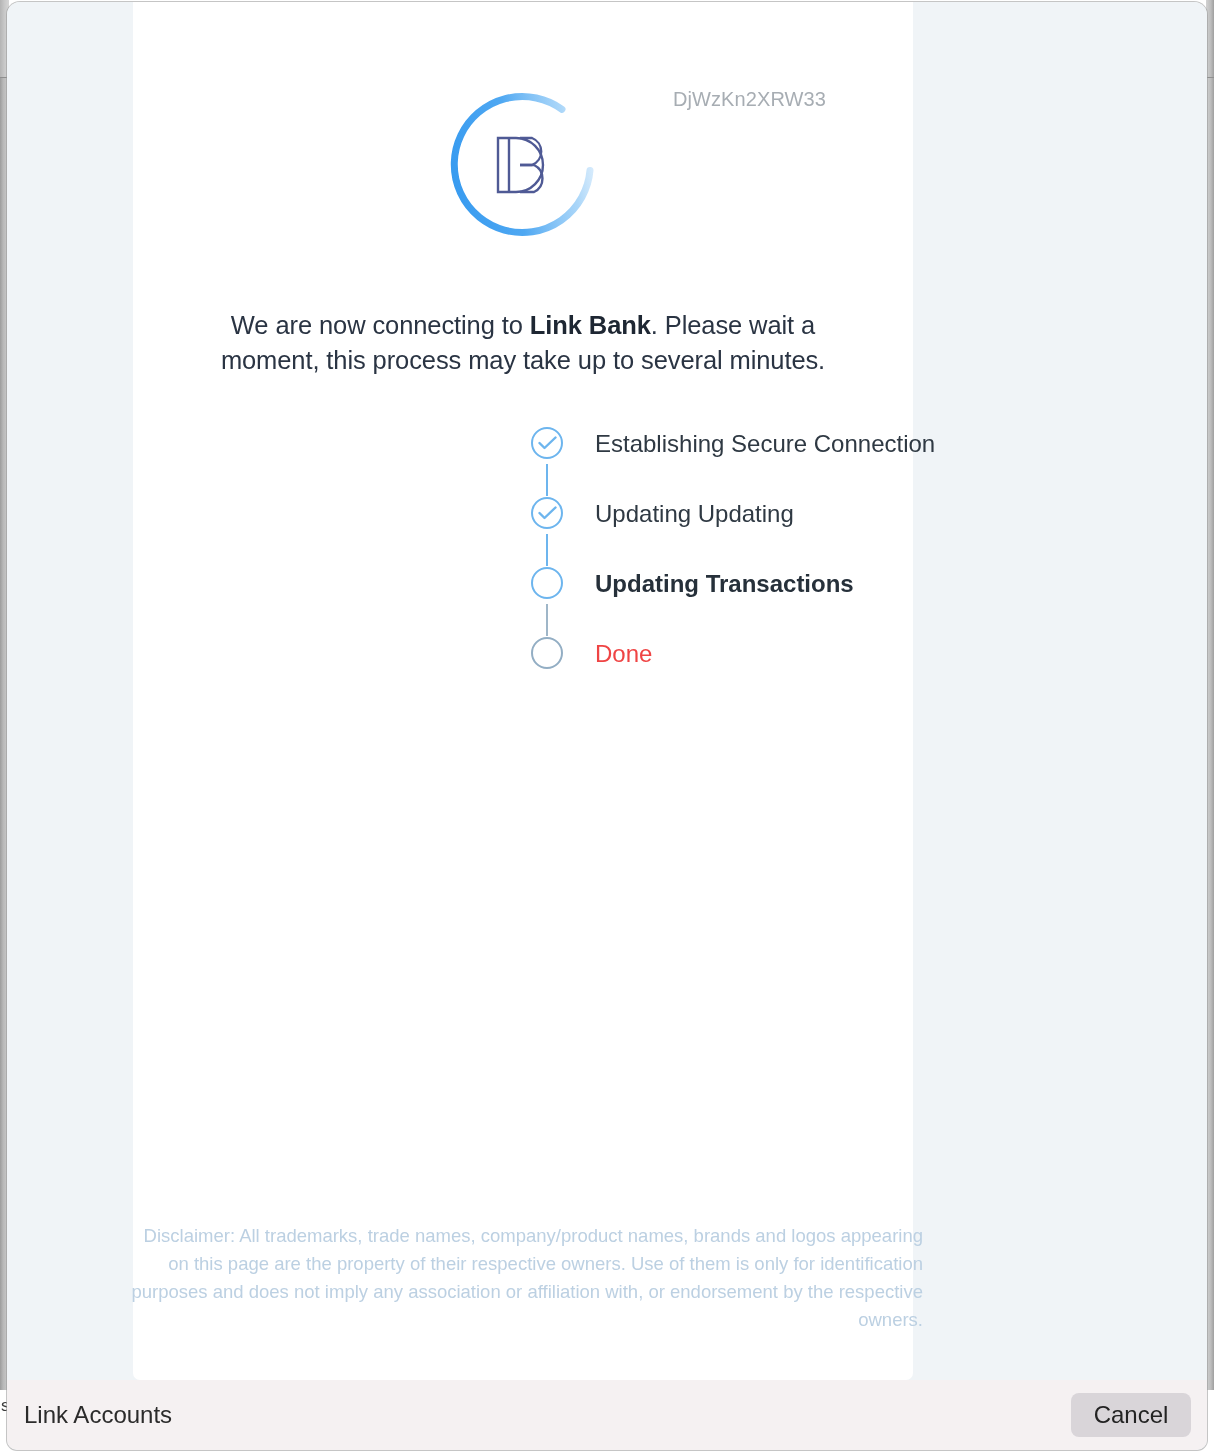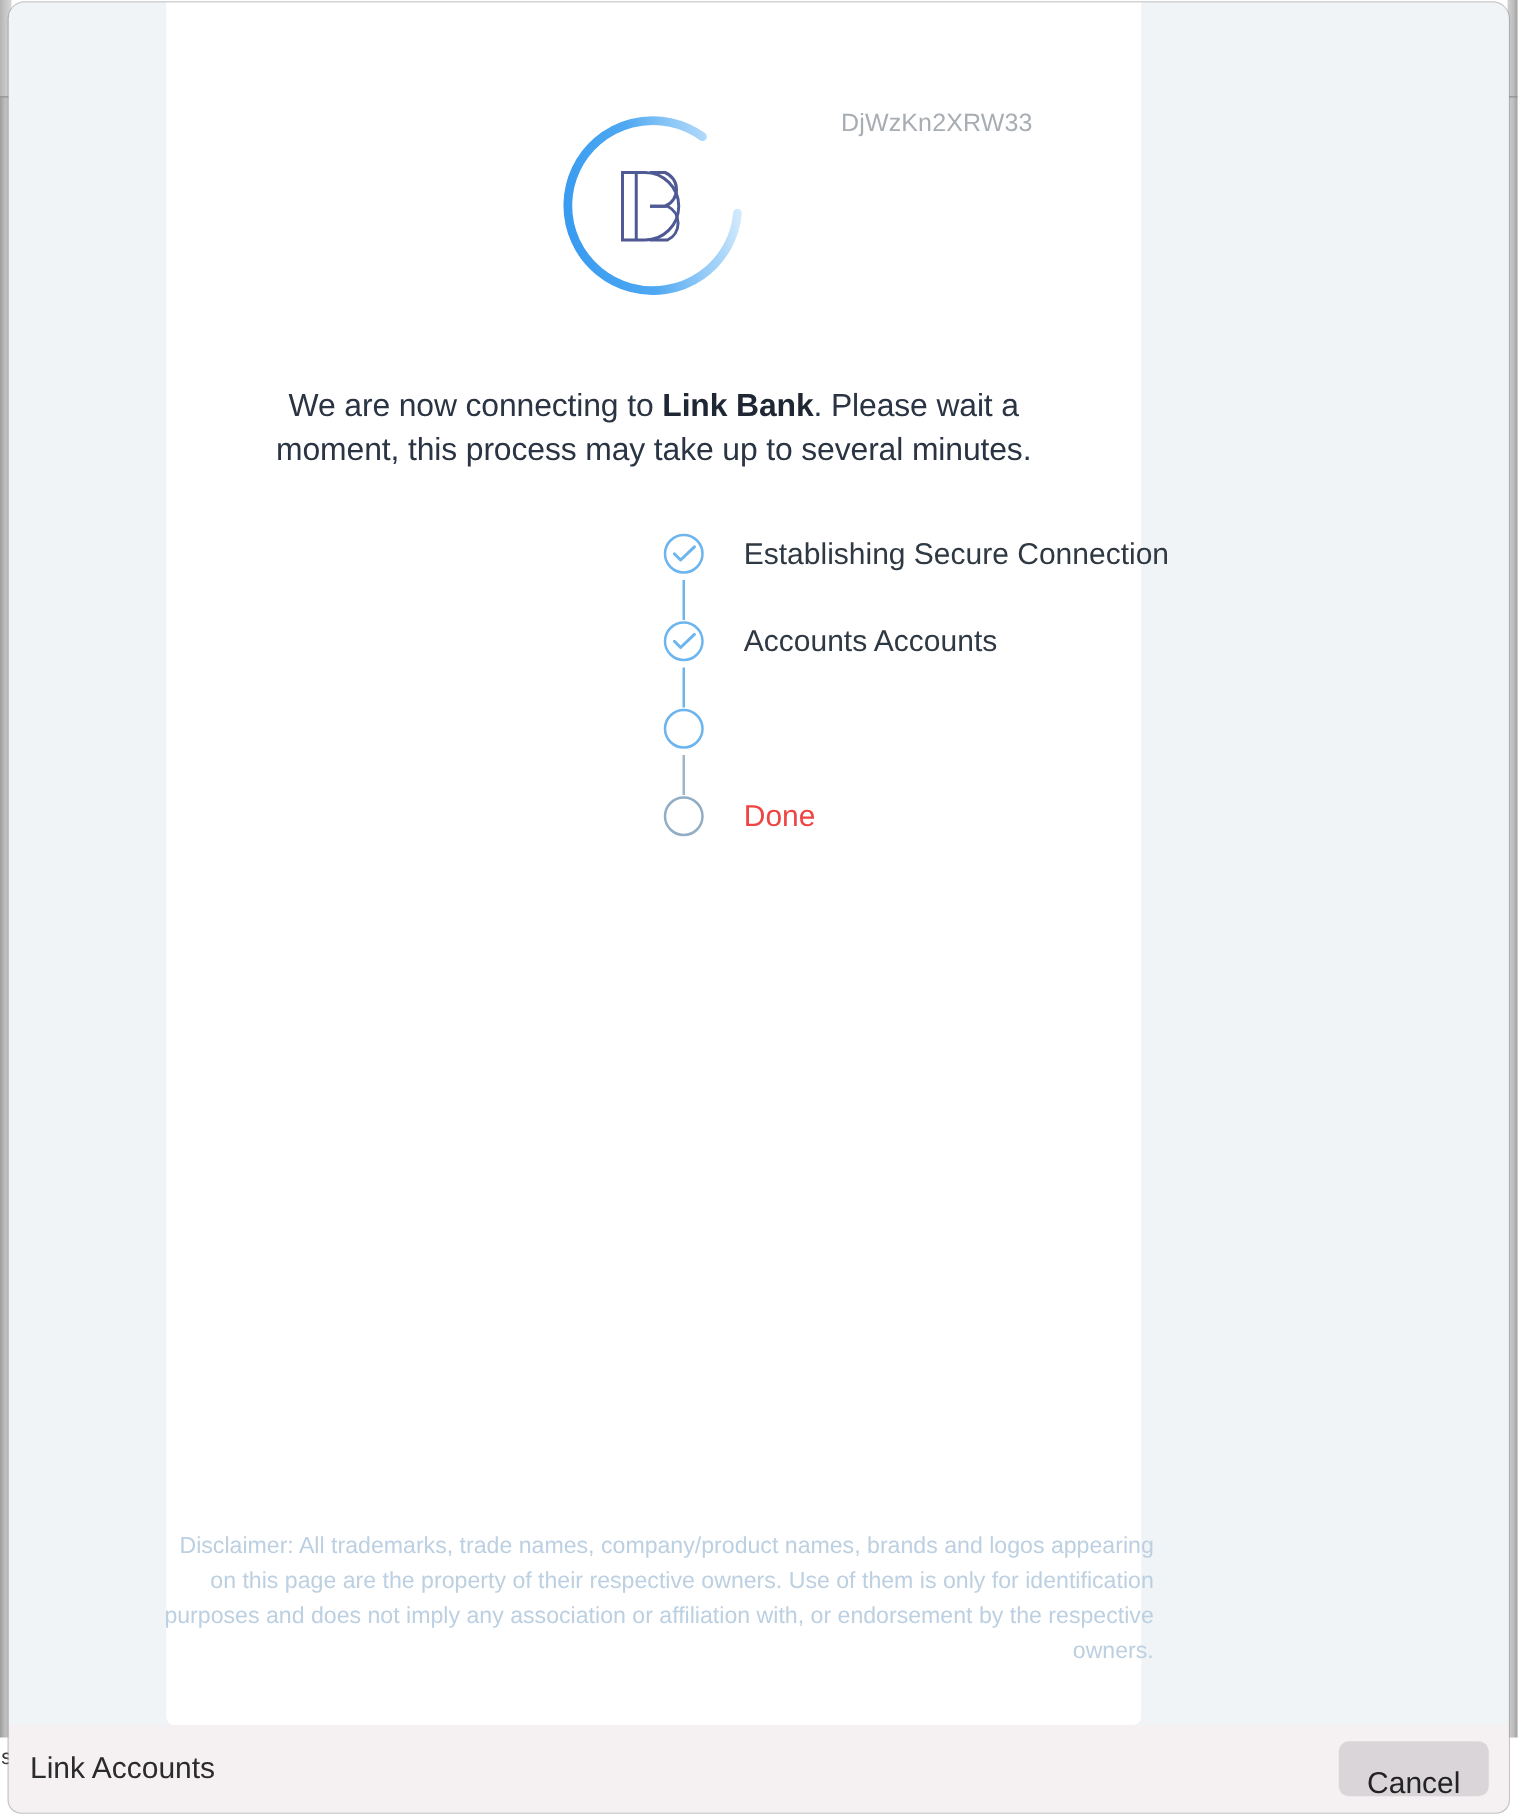--- a/index.html
+++ b/index.html
@@ -250,21 +250,21 @@
     color: #2b2b2b;
     white-space: nowrap;
   }
   .cancel-button {
     position: absolute;
     right: 16px;
     top: 50%;
     transform: translateY(-50%);
     min-width: 120px;
     height: 44px;
-    padding: 12px 18px;
+    padding: 0 18px;
     background: #d9d5d9;
     border: none;
     border-radius: 8px;
     font-family: "Liberation Sans", sans-serif;
     font-size: 24px;
     color: #232323;
     cursor: pointer;
     line-height: 44px;
     text-align: center;
     box-sizing: border-box;
@@ -333,28 +333,29 @@
         </div>
 
         <div class="step-row">
           <div class="step-marker">
             <div class="step-circle"></div>
             <svg class="step-check" viewBox="0 0 19 14">
               <polyline points="1.5,7 6.5,12 17.5,1.5" fill="none" stroke="#6db5ee" stroke-width="2.4" stroke-linecap="round" stroke-linejoin="round"></polyline>
             </svg>
           </div>
           <div class="step-connector"></div>
-          <div class="step-label">Accounts Accounts</div>
+          <div class="step-label">Updating Updating</div>
         </div>
 
         <div class="step-row">
           <div class="step-marker">
             <div class="step-circle"></div>
           </div>
           <div class="step-connector muted"></div>
+          <div class="step-label active">Updating Transactions</div>
         </div>
 
         <div class="step-row">
           <div class="step-marker">
             <div class="step-circle pending"></div>
           </div>
           <div class="step-label pending">Done</div>
         </div>
 
       </div>

